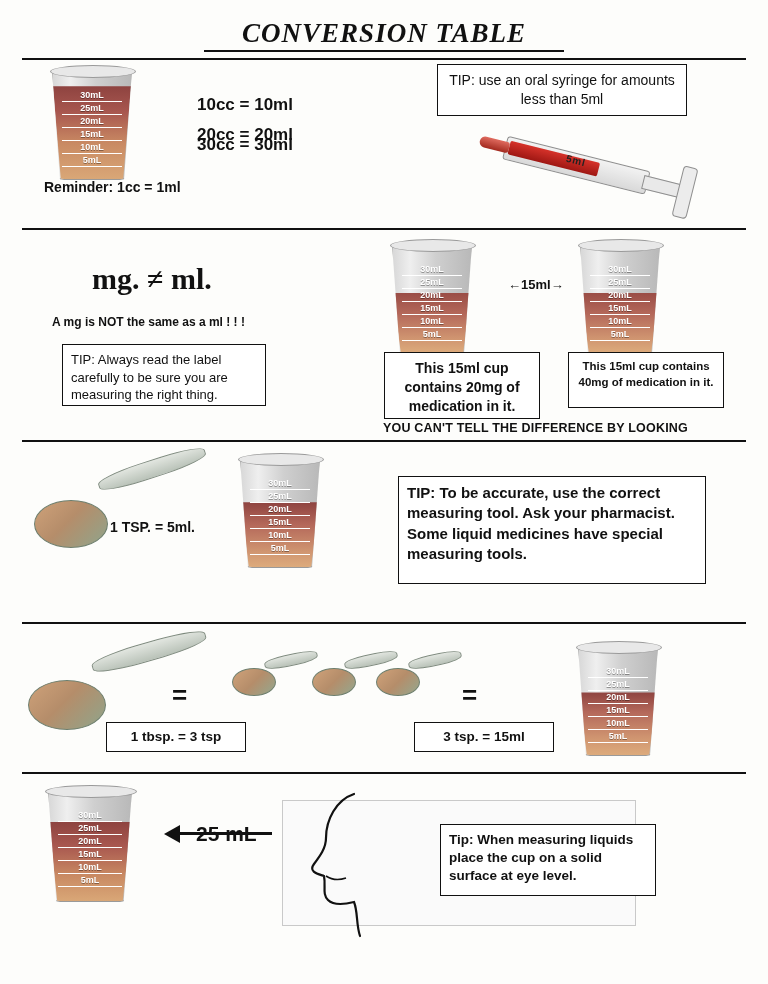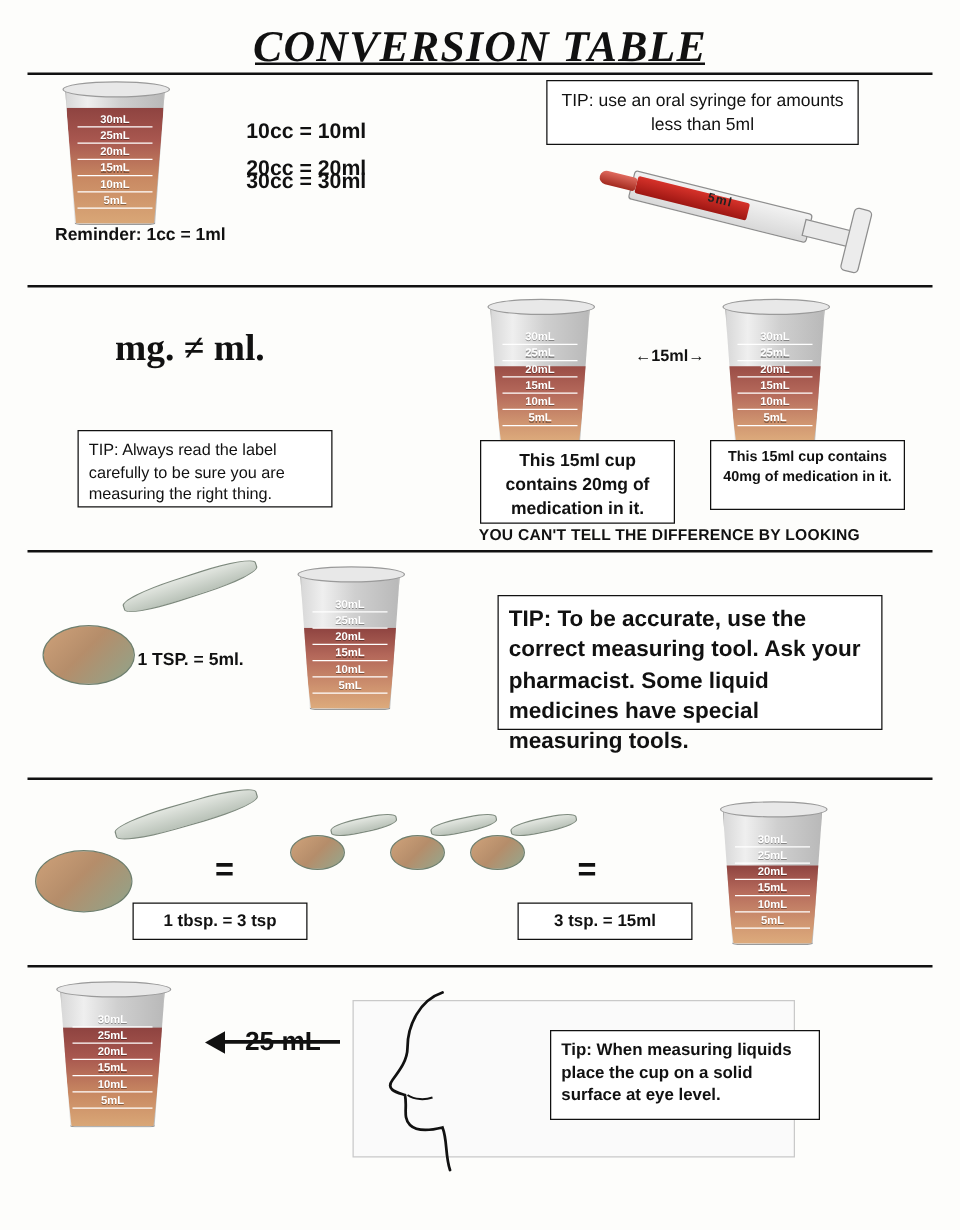--- a/index.html
+++ b/index.html
@@ -25,21 +25,21 @@
 
   
   .title {
     position: absolute;
     left: 0; top: 18px;
     width: 768px;
     text-align: center;
     font-family: "Liberation Serif", serif;
     font-weight: bold;
     font-style: italic;
-    font-size: 35px;
+    font-size: 27px;
     letter-spacing: 1px;
   }
   .title-underline {
     position: absolute;
     left: 204px; top: 50px;
     width: 360px;
     height: 2px;
     background: #111;
   }
 
@@ -252,20 +252,21 @@
   <div class="syringe">
     <div class="barrel"></div>
     <div class="fill"></div>
     <div class="tip"></div>
     <div class="plunger"></div>
     <div class="flange"></div>
     <div class="scale">5ml</div>
   </div>
 
   <div class="mgml" style="left:92px; top:262px; font-size:30px;">mg. ≠ ml.</div>
+  <div class="text b" style="left:52px; top:314px; font-size:12px;">A mg is NOT the same as a ml ! ! !</div>
 
   <div class="box" style="left:62px; top:344px; width:204px; height:62px; font-size:13px;">TIP: Always read the label carefully to be sure you are measuring the right thing.</div>
 
   <div class="cup" style="left:392px; top:244px; width:80px; height:110px;">
     <div class="body">
       <div class="liquid" style="height:56%; background:linear-gradient(to bottom,#9a4d46 0%, #b4685a 35%, #cf9470 75%, #ddab7c 100%);"></div>
     </div>
     <div class="rim"></div>
     <div class="marks">
       <span style="top:20px;">30mL</span>
@@ -315,21 +316,21 @@
       <span style="top:20px;">30mL</span>
       <span style="top:33px;">25mL</span>
       <span style="top:46px;">20mL</span>
       <span style="top:59px;">15mL</span>
       <span style="top:72px;">10mL</span>
       <span style="top:85px;">5mL</span>
     </div>
   </div>
 
 
-  <div class="box" style="left:398px; top:476px; width:308px; height:108px; font-size:18px; font-weight:bold;">TIP: To be accurate, use the correct measuring tool.  Ask your pharmacist.  Some liquid medicines have special measuring tools.</div>
+  <div class="box" style="left:398px; top:476px; width:308px; height:108px; font-size:15px; font-weight:bold;">TIP: To be accurate, use the correct measuring tool.  Ask your pharmacist.  Some liquid medicines have special measuring tools.</div>
 
   <div class="spoon" style="left:18px; top:636px; width:190px; height:100px;">
     <div class="handle" style="left:72px; top:6px; width:116px; height:17px; transform:rotate(-16deg);"></div>
     <div class="bowl" style="left:10px; top:44px; width:76px; height:48px; background:linear-gradient(135deg,#cfa27a 0%, #b58d6a 45%, #8fa58c 100%);"></div>
   </div>
 
   <div class="equals" style="left:172px; top:680px;">=</div>
 
   <div class="spoon" style="left:228px; top:648px; width:80px; height:48px;">
     <div class="handle" style="left:36px; top:6px; width:52px; height:10px; transform:rotate(-12deg);"></div>

